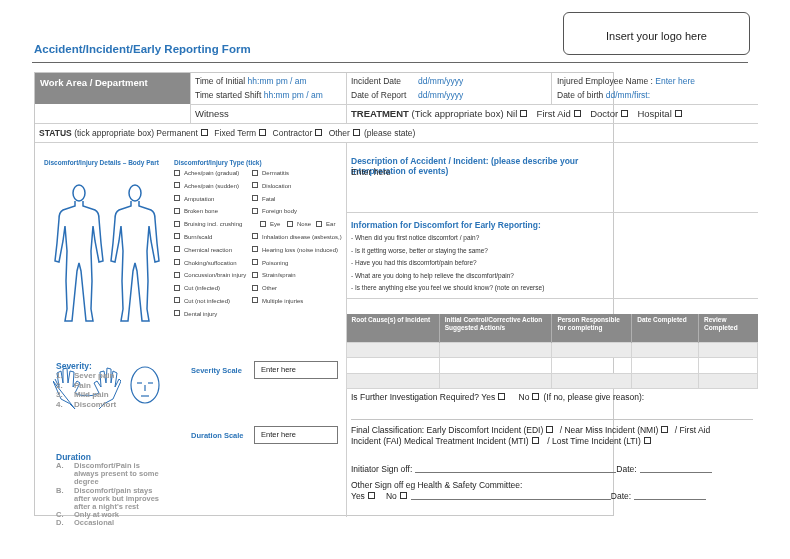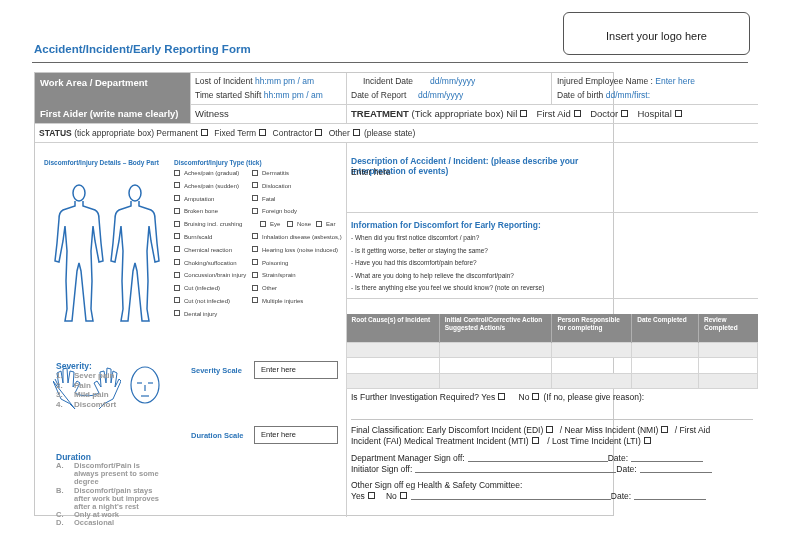--- a/index.html
+++ b/index.html
@@ -49,33 +49,32 @@
 
 <div class="title">Accident/Incident/Early Reporting Form</div>
 <div class="logo-box">
     <span>Insert your logo here</span>
   </div>
 <div class="title-rule"></div>
 
 <div class="form">
 
   <div class="abs grey-head" style="left:0;top:0;width:155px;height:31px;padding:4px 5px;"><span>Work Area / Department</span></div>
-  <div class="abs grey-head" style="left:0;top:31px;width:155px;height:19px;padding:4px 5px;"><span>First Aider (write name clearly)</span></div>
-
-  <div class="abs lbl" style="left:160px;top:3px;"><span>Lost of Incident</span> <span class="blue">hh:mm  pm / am</span></div>
+
+  <div class="abs lbl" style="left:160px;top:3px;"><span>Time of Initial</span> <span class="blue">hh:mm  pm / am</span></div>
   <div class="abs lbl" style="left:160px;top:17px;"><span>Time started Shift</span> <span class="blue">hh:mm  pm / am</span></div>
   <div class="abs lbl" style="left:160px;top:35px;font-size:9.5px;"><span>Witness</span></div>
 
   <div class="vline" style="left:155px;top:0;height:50px;"></div>
   <div class="vline" style="left:311px;top:0;height:50px;"></div>
   <div class="vline" style="left:516px;top:0;height:31px;"></div>
   <div class="hline" style="left:155px;top:31px;width:568px;"></div>
   <div class="hline" style="left:0;top:50px;width:723px;"></div>
 
-  <div class="abs lbl" style="left:316px;top:3px;margin-left:12px;"><span>Incident Date</span><span class="blue" style="position:absolute;left:67px;">dd/mm/yyyy</span></div>
+  <div class="abs lbl" style="left:316px;top:3px;"><span>Incident Date</span><span class="blue" style="position:absolute;left:67px;">dd/mm/yyyy</span></div>
   <div class="abs lbl" style="left:316px;top:17px;"><span>Date of Report</span><span class="blue" style="position:absolute;left:67px;">dd/mm/yyyy</span></div>
 
   <div class="abs lbl" style="left:522px;top:3px;"><span>Injured Employee Name :</span> <span class="blue">Enter here</span></div>
   <div class="abs lbl" style="left:522px;top:17px;"><span>Date of birth</span> <span class="blue">dd/mm/first:</span></div>
 
   <div class="abs lbl" style="left:316px;top:35px;font-size:9.5px;">
     <span class="bold">TREATMENT</span> <span>(Tick appropriate box)</span>
     <span>Nil</span><span class="chk"></span>
     &nbsp;<span>First Aid</span><span class="chk"></span>
     &nbsp;<span>Doctor</span><span class="chk"></span>
@@ -249,23 +248,20 @@
   <div class="abs txt" style="left:316px;top:352px;">
     <span>Final Classification:</span> <span>Early Discomfort Incident (EDI)</span><span class="chk"></span>
     <span>/ Near Miss Incident (NMI)</span><span class="chk"></span>
     <span>/ First Aid</span>
   </div>
   <div class="abs txt" style="left:316px;top:363px;">
     <span>Incident (FAI) Medical Treatment Incident (MTI)</span><span class="chk"></span>
     &nbsp;<span>/ Lost Time Incident (LTI)</span><span class="chk"></span>
   </div>
 
-  <div class="abs txt" style="left:316px;top:380px;">
-    <span>Department Manager Sign off:</span><span class="uline" style="width:140px;margin-left:3px;"></span><span>Date:</span><span class="uline" style="width:72px;margin-left:3px;"></span>
-  </div>
   <div class="abs txt" style="left:316px;top:391px;">
     <span>Initiator Sign off:</span><span class="uline" style="width:201px;margin-left:3px;"></span><span>Date:</span><span class="uline" style="width:72px;margin-left:3px;"></span>
   </div>
   <div class="abs txt" style="left:316px;top:407px;text-align:center;">Other Sign off eg Health &amp; Safety Committee:</div>
   <div class="abs txt" style="left:316px;top:418px;">
     <span>Yes</span><span class="chk"></span>
     &nbsp;&nbsp;<span>No</span><span class="chk"></span><span class="uline" style="width:200px;"></span><span>Date:</span><span class="uline" style="width:72px;margin-left:3px;"></span>
   </div>
 </div>
 

